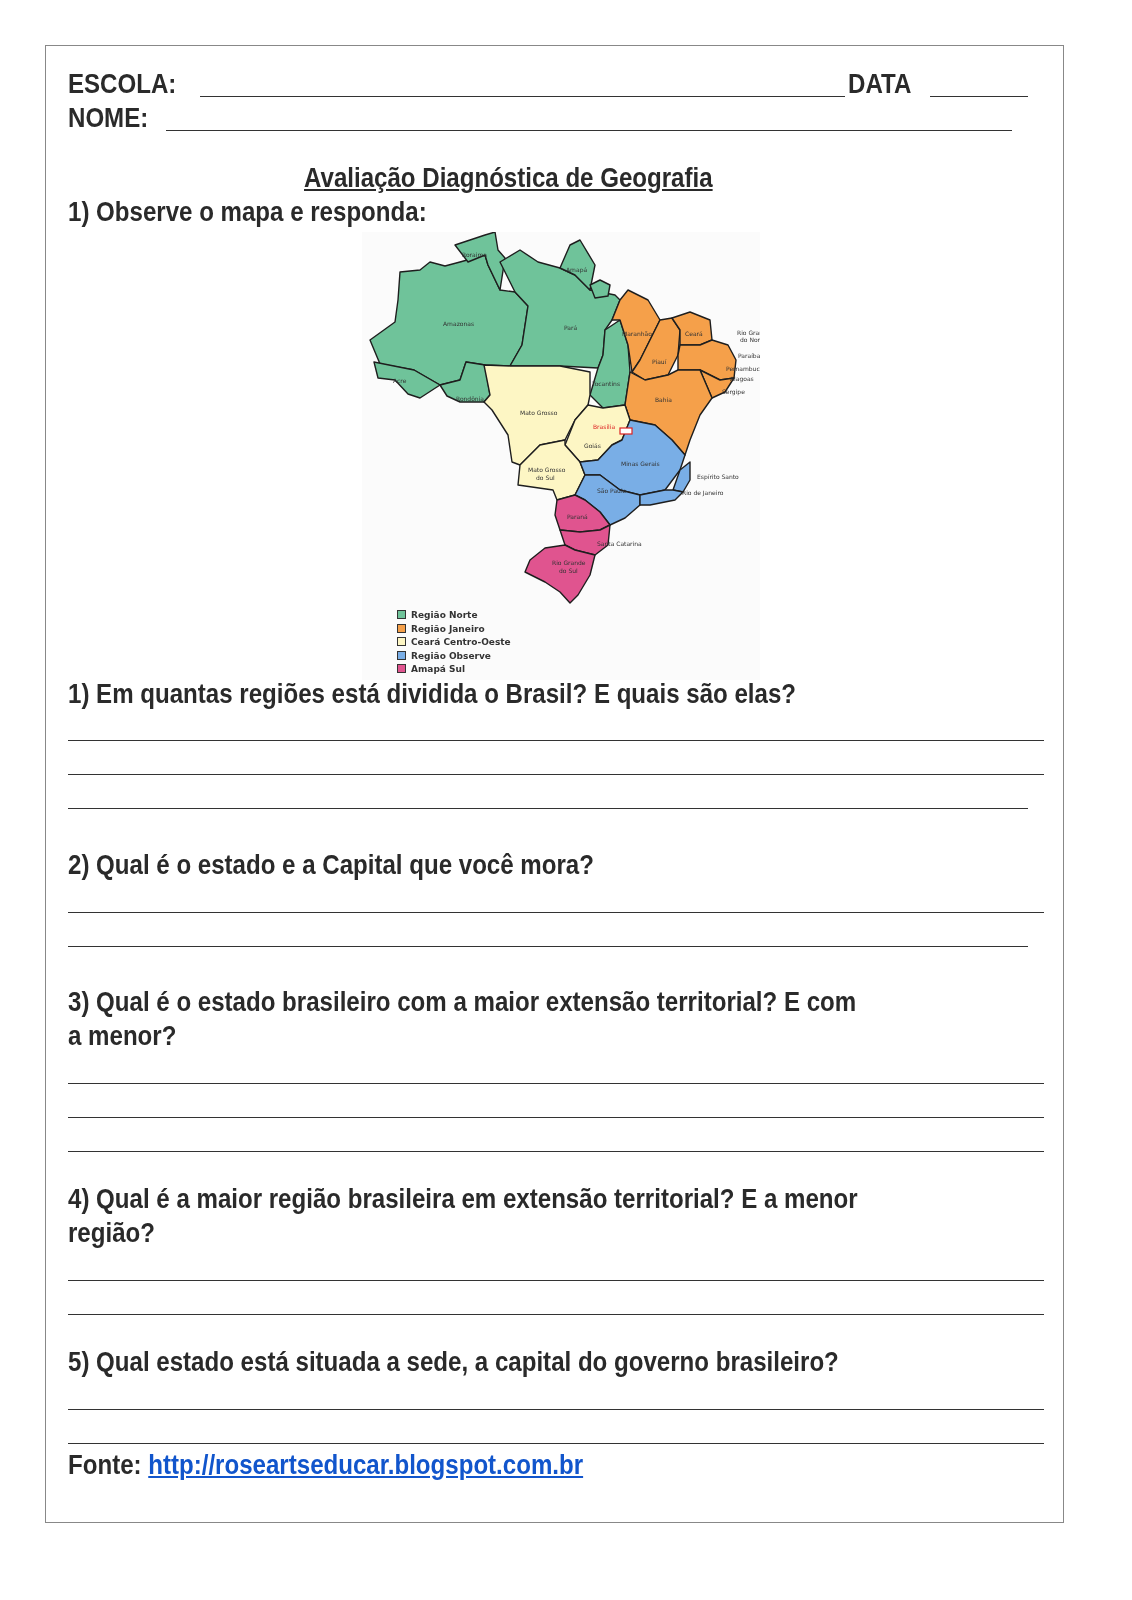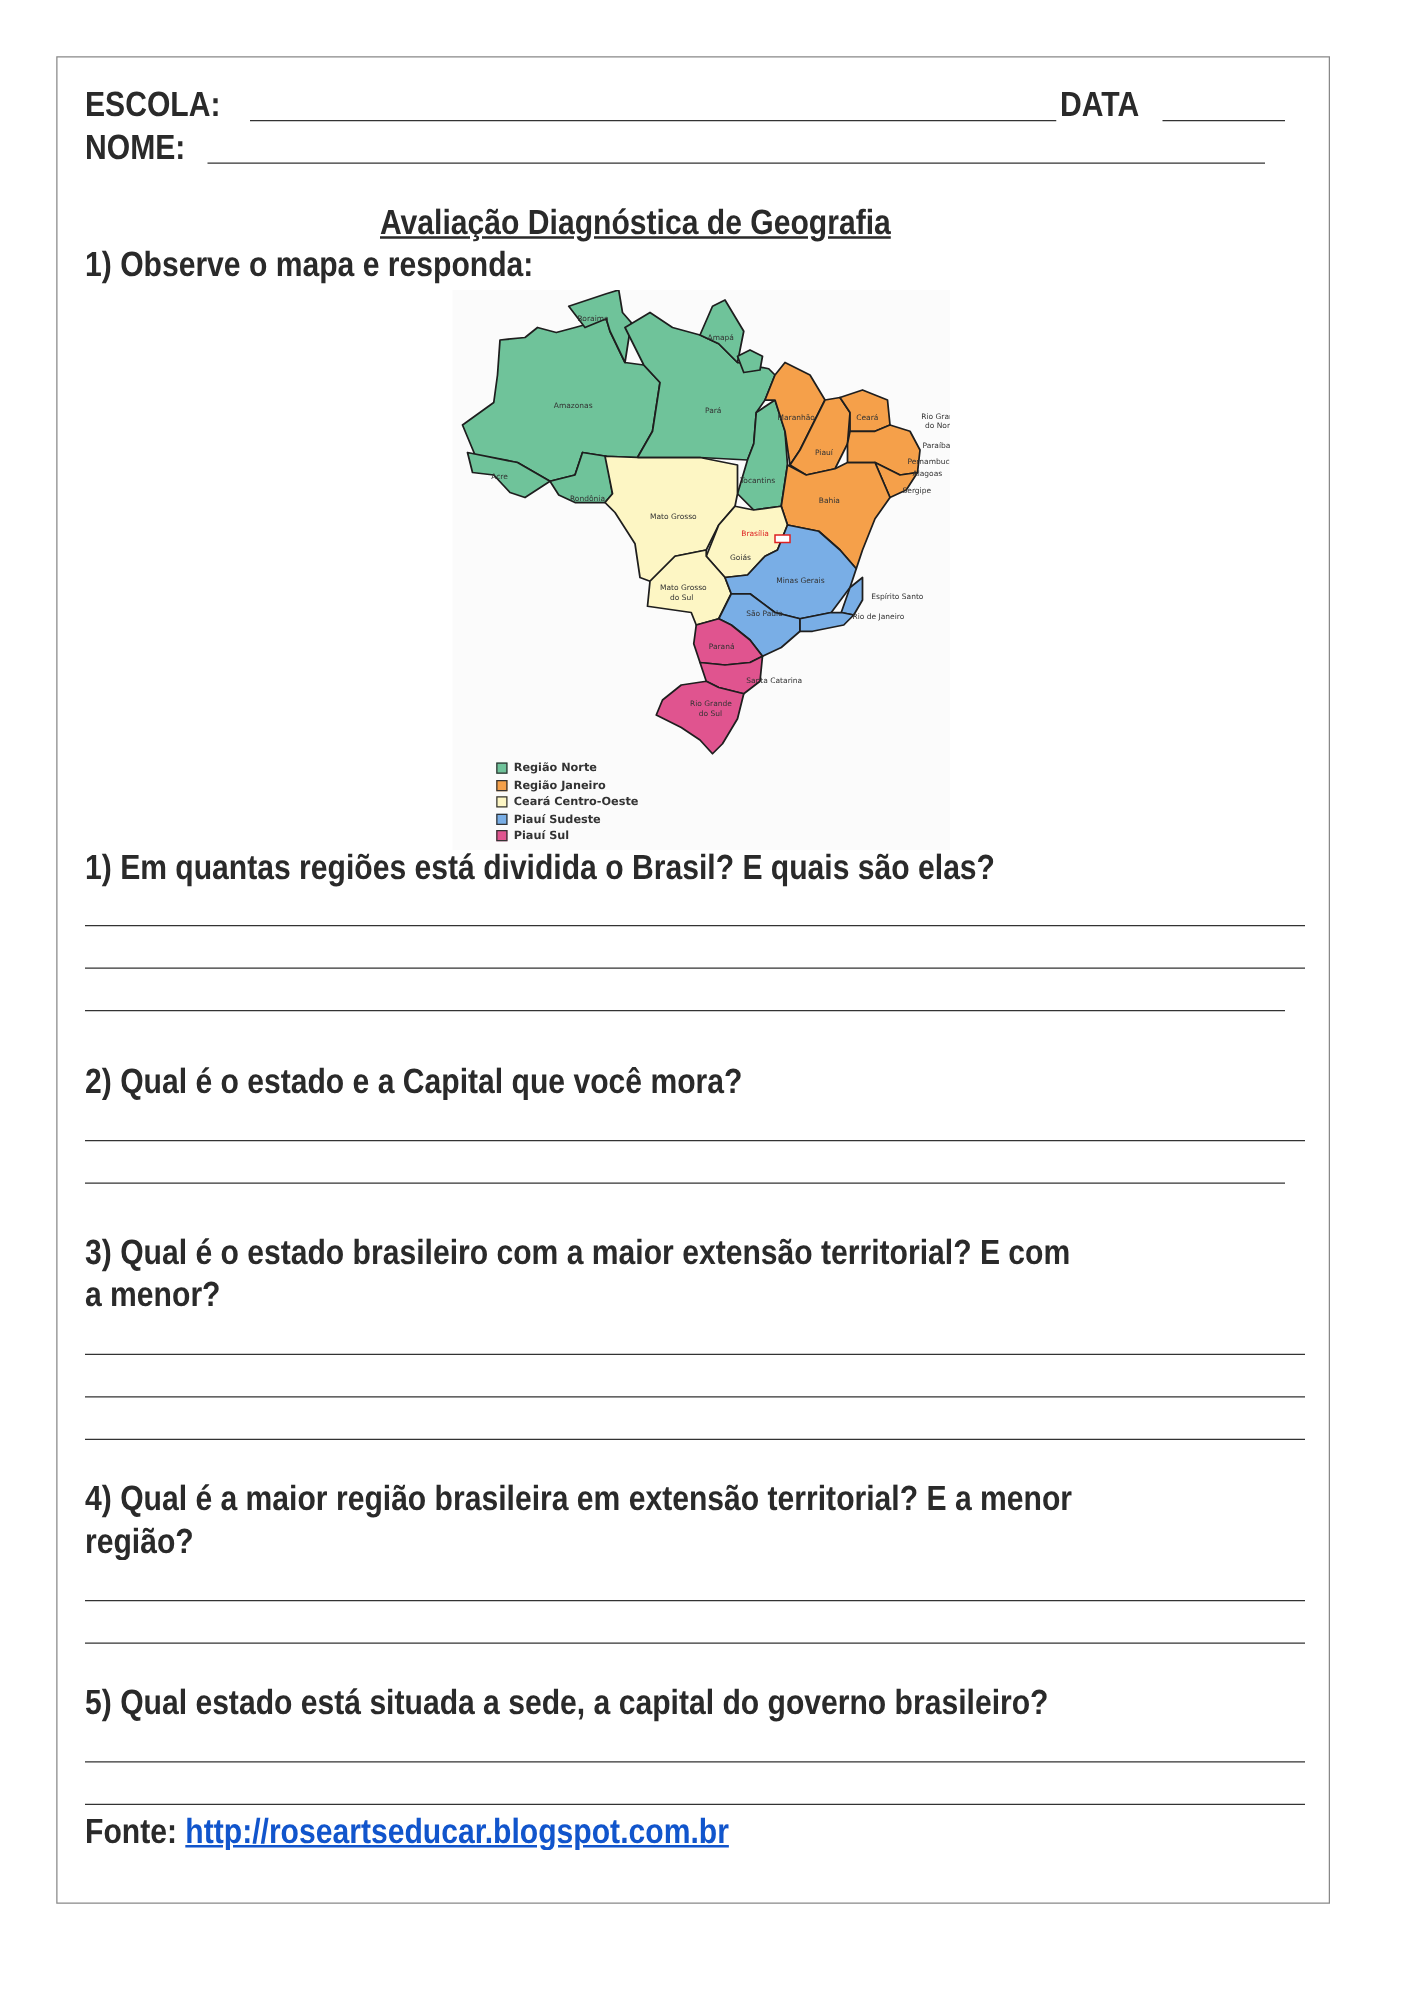--- a/index.html
+++ b/index.html
@@ -113,25 +113,25 @@
   <div class="leg-item">
     <span class="sw" style="background:#f5a04a"></span>
     <span>Região Janeiro</span>
   </div>
   <div class="leg-item">
     <span class="sw" style="background:#fdf6c4"></span>
     <span>Ceará Centro-Oeste</span>
   </div>
   <div class="leg-item">
     <span class="sw" style="background:#79aee6"></span>
-    <span>Piauí Sudeste</span>
+    <span>Região Observe</span>
   </div>
   <div class="leg-item">
     <span class="sw" style="background:#e0548f"></span>
-    <span>Piauí Sul</span>
+    <span>Amapá Sul</span>
   </div>
 </div>
 
 <div class="t" style="left:68px;top:678px;">1) Em quantas regiões está dividida o Brasil? E quais são elas?</div>
 <div class="rule" style="left:68px;top:740px;width:976px;"></div>
 <div class="rule" style="left:68px;top:774px;width:976px;"></div>
 <div class="rule" style="left:68px;top:808px;width:960px;"></div>
 
 <div class="t" style="left:68px;top:849px;">2) Qual é o estado e a Capital que você mora?</div>
 <div class="rule" style="left:68px;top:912px;width:976px;"></div>

